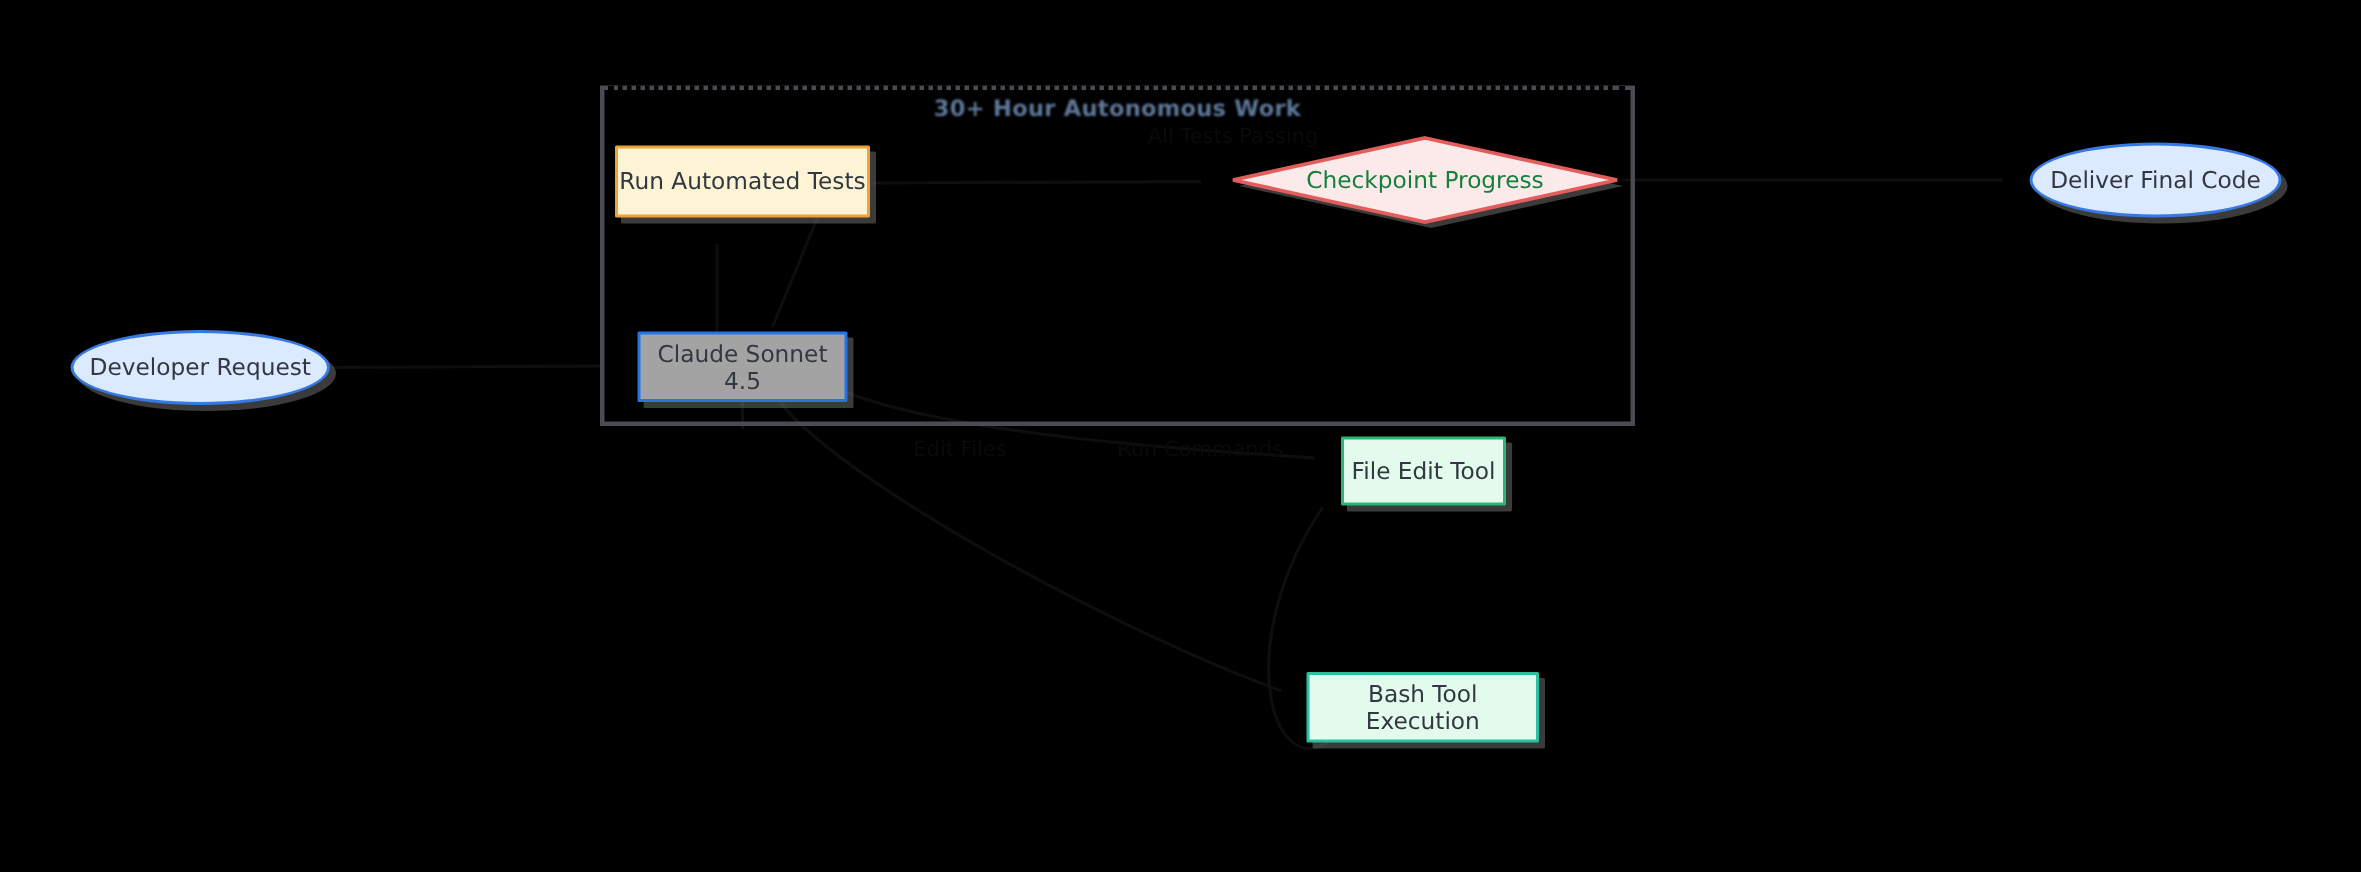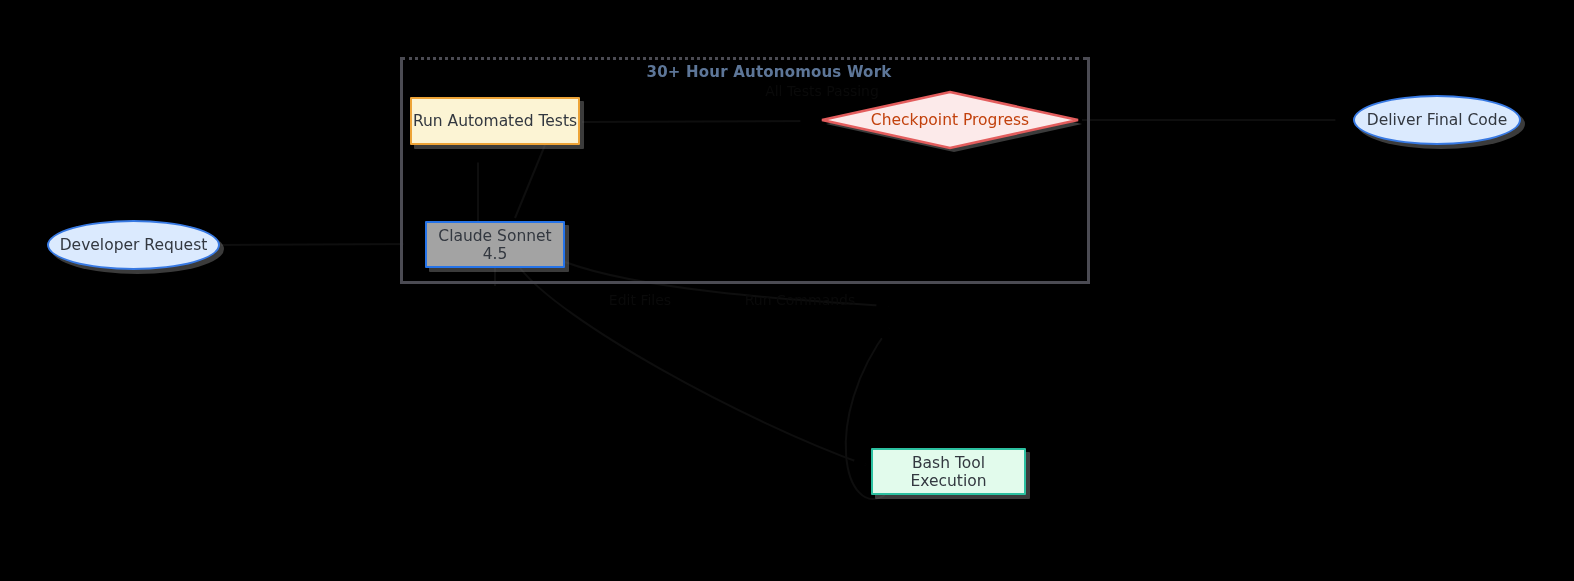--- a/index.html
+++ b/index.html
@@ -20,27 +20,26 @@
     border:3px solid;box-sizing:border-box;
   }
   .cluster-dots{
     position:absolute;left:2px;top:-3px;width:678px;height:0;
     border-top:3px dotted #000;
   }
   .cluster-title{
     position:absolute;left:0;top:3px;width:100%;text-align:center;
     font-size:15px;font-weight:bold;letter-spacing:0.2px;
     filter:blur(0.6px);
-    margin-left:24px;
   }
   .diamond-wrap{position:absolute;left:818px;top:88px;width:264px;height:64px;}
   .diamond-label{
     position:absolute;left:0;top:0;width:100%;height:100%;
     display:flex;align-items:center;justify-content:center;
-    font-size:15.5px;color:#c2410c;
+    font-size:15.5px;color:#15803d;
   }
   .edge-label{
     position:absolute;font-size:14px;color:#0a0a0a;white-space:nowrap;
     transform:translate(-50%,-50%);
   }
   
   #n-dev{left:47px;top:220px;width:173px;height:50px;}
   #n-tests{left:410px;top:97px;width:170px;height:48px;}
   #n-claude{left:425px;top:221px;width:140px;height:47px;}
   #n-file{left:894px;top:291px;width:110px;height:46px;}
@@ -82,20 +81,21 @@
   <div id="n-claude" class="node rect" style="background: #a3a3a3; border-color: rgb(37, 115, 232);">Claude Sonnet 4.5</div>
 
   <div class="diamond-wrap">
     <svg width="264" height="64" viewBox="0 0 264 64">
       <polygon points="132,4 260,32 132,60 4,32" transform="translate(4,4)" fill="#828282" opacity="0.45"></polygon>
       <polygon points="132,4 260,32 132,60 4,32" stroke-width="2.5" style="fill: rgb(252, 234, 234); stroke: rgb(227, 93, 93);"></polygon>
     </svg>
     <div class="diamond-label">Checkpoint Progress</div>
   </div>
 
+  <div id="n-file" class="node rect" style="background: rgb(226, 251, 236); border-color: rgb(43, 182, 115);">File Edit Tool</div>
 
   <div id="n-deliver" class="node ellipse" style="background: rgb(219, 234, 254); border-color: rgb(55, 121, 227);">Deliver Final Code</div>
 
   <div id="n-bash" class="node rect" style="background: rgb(226, 251, 236); border-color: rgb(44, 192, 160);">Bash Tool Execution</div>
 
   <div class="edge-label" style="left:822px;top:91px;">All Tests Passing</div>
   <div class="edge-label" style="left:640px;top:300px;">Edit Files</div>
   <div class="edge-label" style="left:800px;top:300px;">Run Commands</div>
 
 </div>

